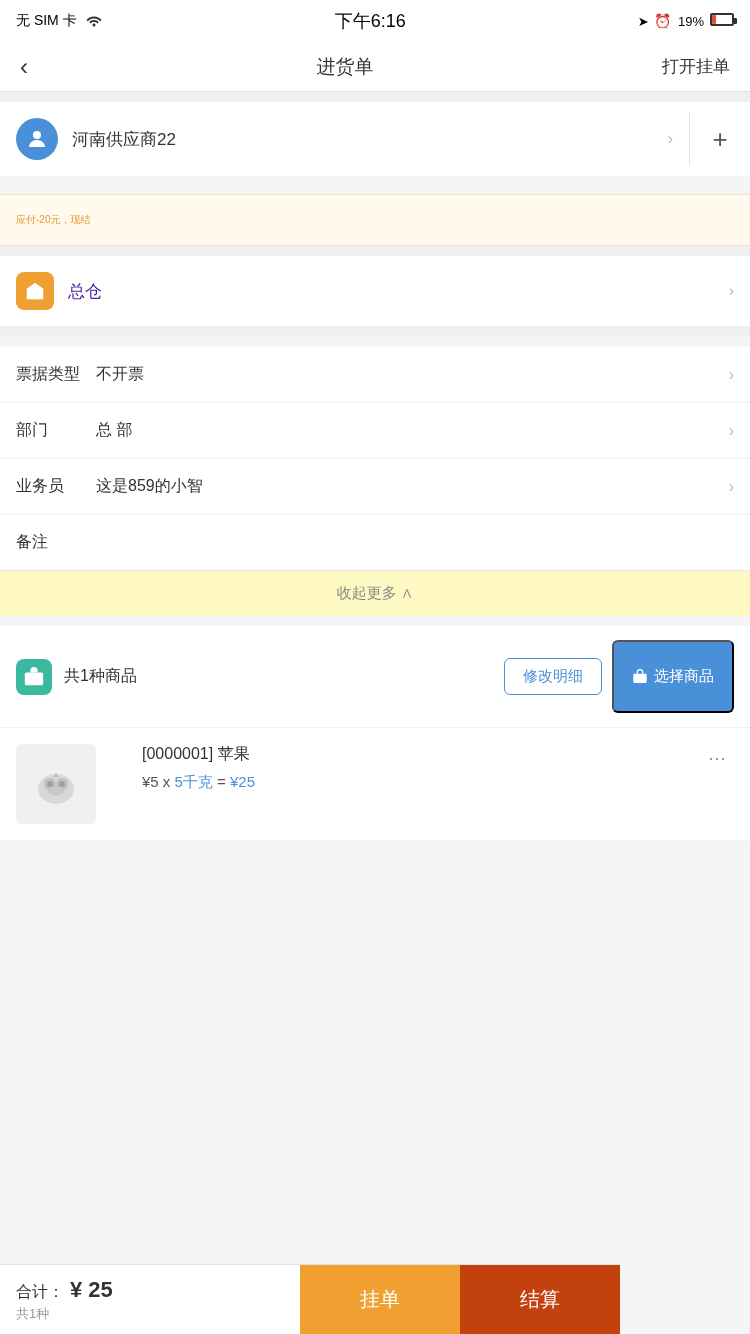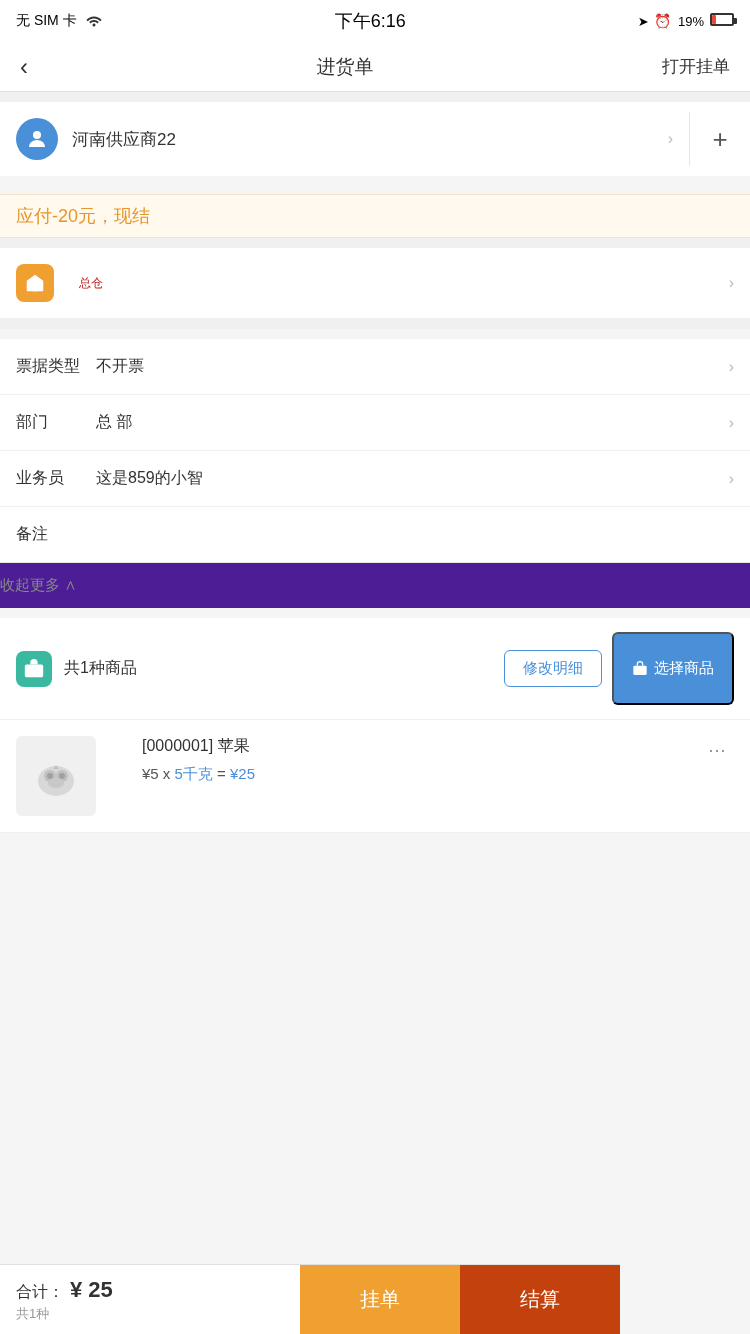--- a/index.html
+++ b/index.html
@@ -86,41 +86,41 @@
     }
     .supplier-add {
       width: 60px;
       display: flex; align-items: center; justify-content: center;
       font-size: 26px; color: #555; cursor: pointer;
     }
 
     
     .notice-banner {
       background: #fff9ee;
-      padding: 9px 16px;
-      font-size: 18px;
+      padding: 18px 16px;
+      font-size: 10px;
       color: #e6962a;
       border-top: 1px solid #f0e4c8;
       border-bottom: 1px solid #f0e4c8;
     }
 
     
     .warehouse-row {
       background: #fff;
       display: flex;
       align-items: center;
       padding: 16px 16px;
       cursor: pointer;
       border-bottom: 1px solid #f0f0f0;
     }
     .warehouse-icon {
       width: 38px; height: 38px; border-radius: 8px; background: #f0a030;
       display: flex; align-items: center; justify-content: center; margin-right: 14px; flex-shrink: 0;
     }
-    .warehouse-name { font-size: 12px; color: #b91c1c; flex: 1; margin-left: 11px; }
+    .warehouse-name { font-size: 17px; color: #4c1d95; flex: 1; }
 
     
     .form-section {
       background: #fff;
       margin-top: 10px;
     }
     .form-row {
       display: flex;
       align-items: center;
       padding: 17px 16px;
@@ -147,22 +147,22 @@
       flex: 1;
       font-size: 16px;
       color: #bbb;
       border: none;
       outline: none;
       background: transparent;
     }
 
     
     .collapse-bar {
-      background: #4c1d95;
-      text-align: left;
+      background: #fef9c3;
+      text-align: center;
       padding: 13px 0;
       font-size: 15px;
       color: #888;
       border-top: 1px solid #e8e8e8;
       cursor: pointer;
     }
 
     
     .products-section {
       background: #fff;

